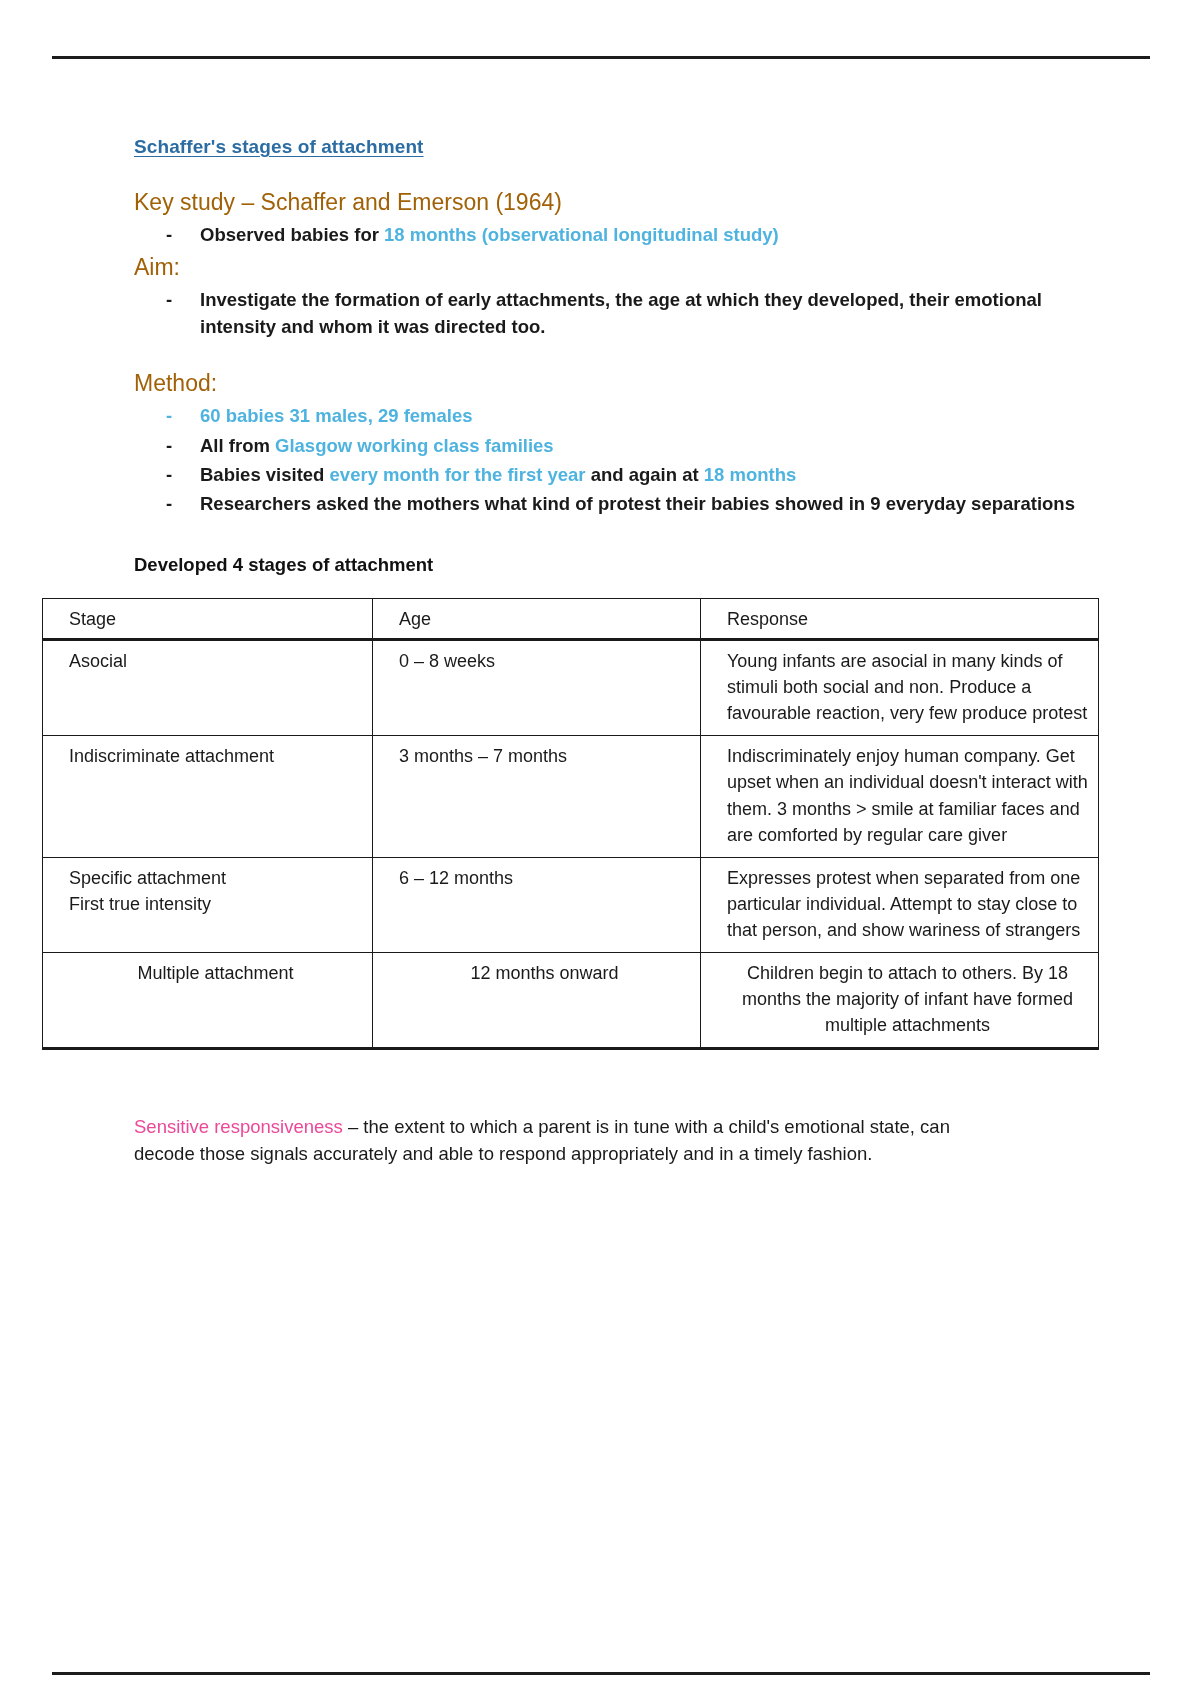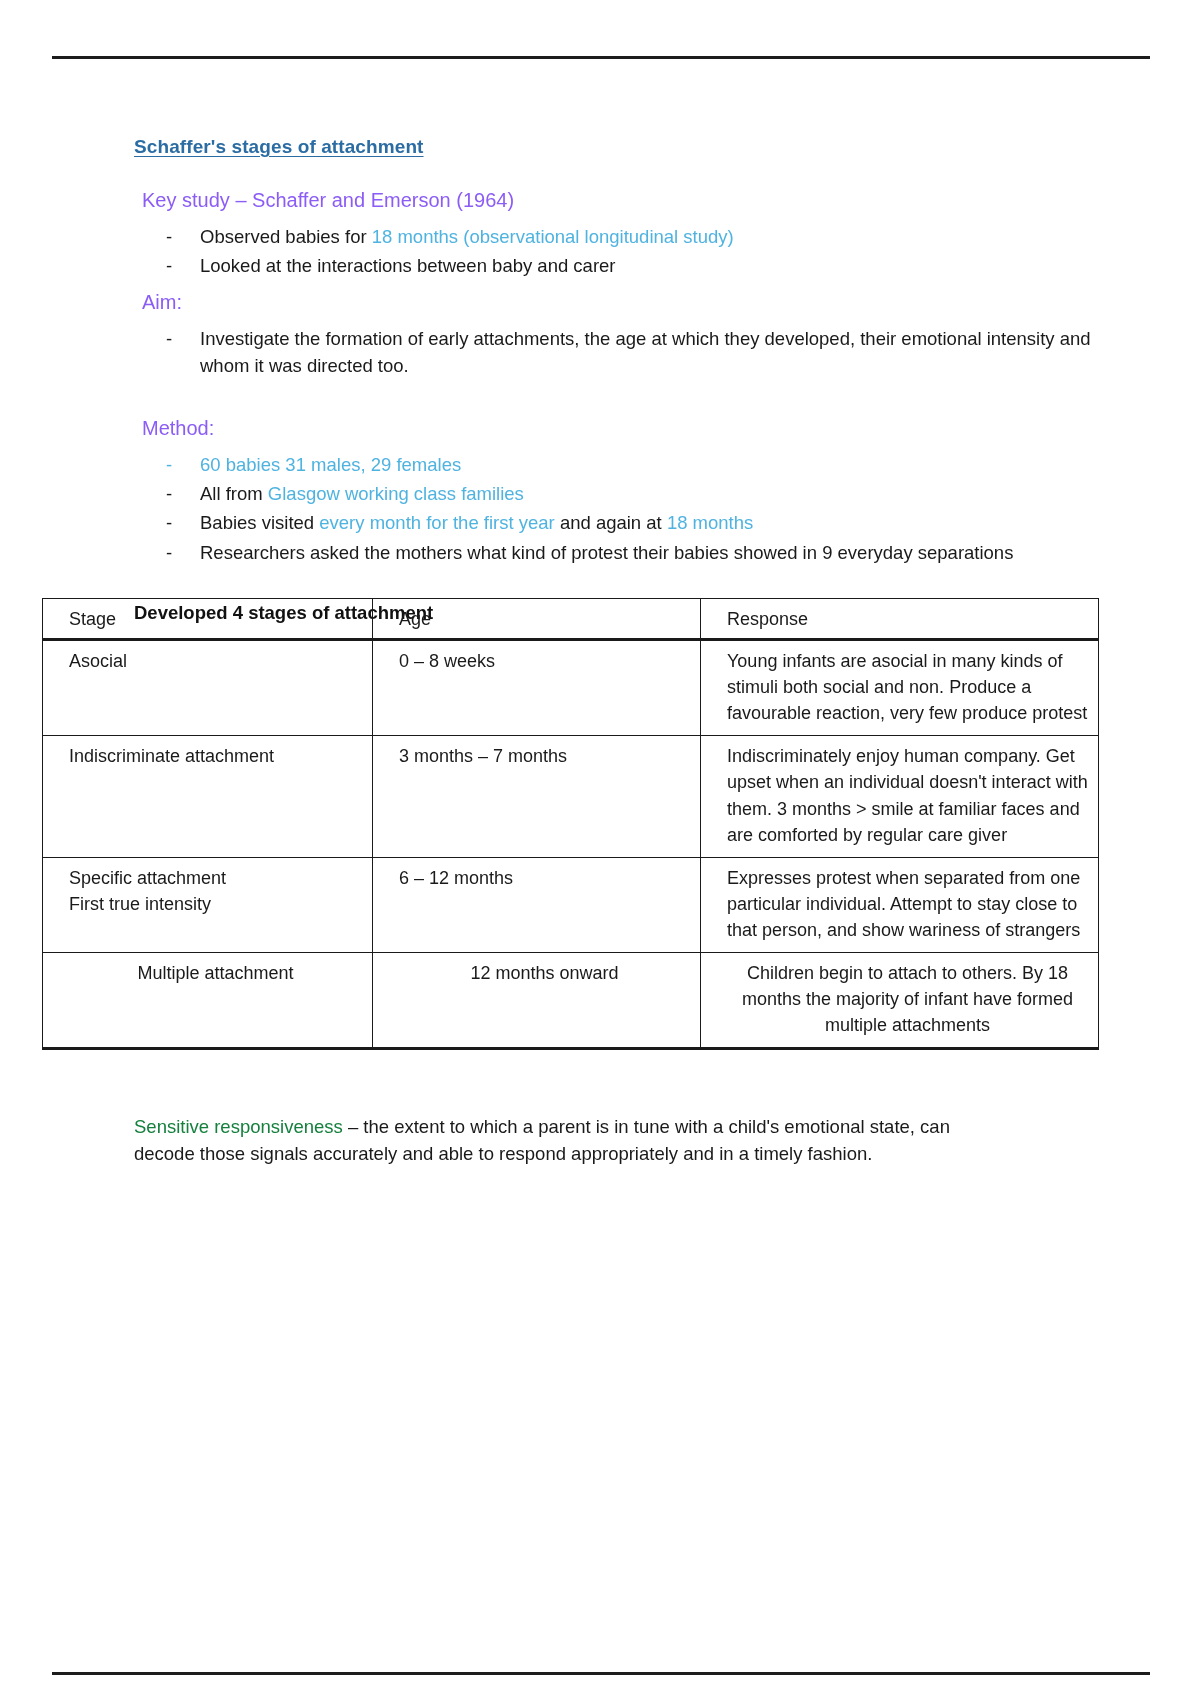--- a/index.html
+++ b/index.html
@@ -46,40 +46,41 @@
     font-size: 19px;
     font-weight: bold;
     color: #2b6ca3;
     text-decoration: underline;
     text-underline-offset: 3px;
     letter-spacing: .1px;
     margin: 8px 0 28px 0;
   }
 
   .section-head {
-    font-size: 20px;
-    color: #8b5cf6;
-    margin: 8px;
+    font-size: 23px;
+    color: #a16207;
+    margin: 0;
     line-height: 1.45;
   }
   .gap-md { height: 24px; }
   .gap-lg { height: 34px; }
 
   ul.bullets {
     list-style: none;
     margin: 2px 0 0 0;
     padding: 0;
   }
   ul.bullets > li {
     position: relative;
     padding-left: 66px;
     font-size: 18.5px;
     line-height: 1.48;
     color: #1a1a1a;
     margin: 0 0 2px 0;
+    font-weight: bold;
   }
   ul.bullets > li::before {
     content: "-";
     position: absolute;
     left: 32px;
     top: 0;
     color: inherit;
   }
   ul.bullets > li.dash-blue::before { color: #4fb3e0; }
 
@@ -130,39 +131,38 @@
 
   .closing {
     position: absolute;
     left: 134px;
     top: 1094px;
     width: 880px;
     font-size: 18.5px;
     line-height: 1.48;
     color: #1a1a1a;
   }
-  .closing .term { color: #15803d; }
+  .closing .term { color: #ec4899; }
 </style>
 </head>
 <body>
 
 <div class="page">
 
   <div class="rule top"></div>
   <div class="rule bottom"></div>
 
   <div class="content">
 
     <h1 class="doc-title">Schaffer's stages of attachment </h1>
 
     <p class="section-head">Key study – Schaffer and Emerson (1964)</p>
 
     <ul class="bullets">
       <li><span>Observed babies for </span><span class="hl">18 months (observational longitudinal study)</span></li>
-      <li><span>Looked at the interactions between baby and carer</span></li>
     </ul>
 
     <p class="section-head">Aim:</p>
 
     <ul class="bullets">
       <li><span>Investigate the formation of early attachments, the age at which they developed, their emotional intensity and whom it was directed too.</span></li>
     </ul>
 
     <div class="gap-md"></div>
 

